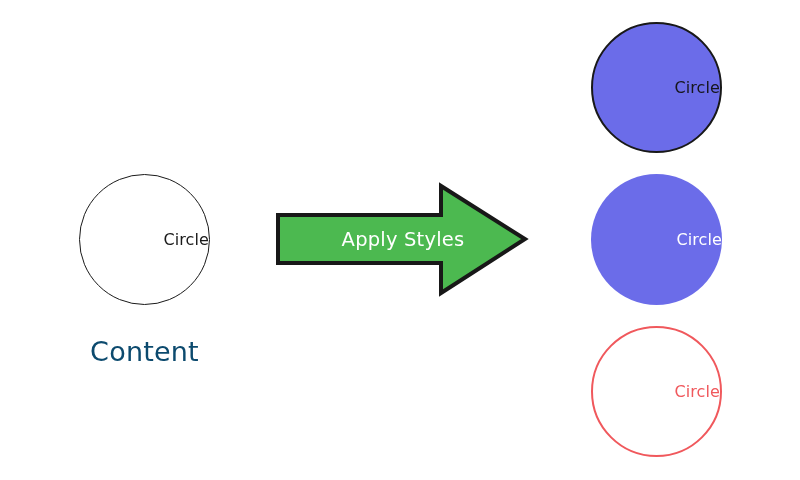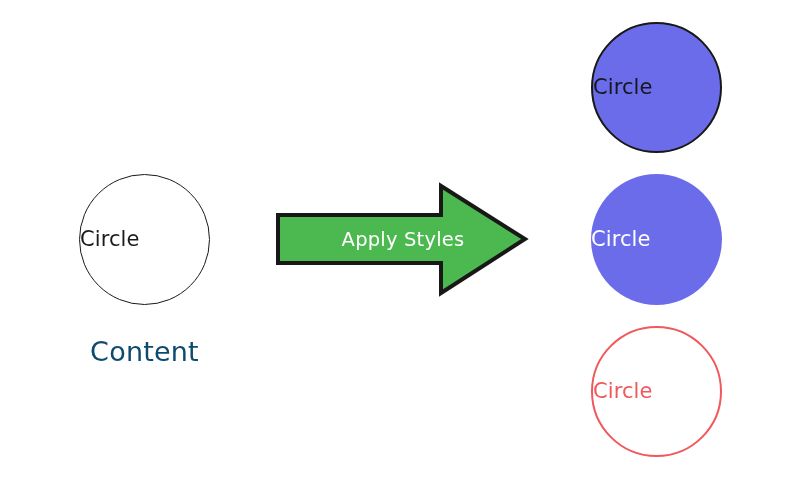--- a/index.html
+++ b/index.html
@@ -22,22 +22,22 @@
 
   
   .circle {
     position: absolute;
     width: 131px;
     height: 131px;
     border-radius: 50%;
     box-sizing: border-box;
     display: flex;
     align-items: center;
-    justify-content: flex-start;
-    font-size: 21px;
+    justify-content: flex-end;
+    font-size: 16px;
     line-height: 1;
     letter-spacing: 0.1px;
   }
 
   
   .circle-plain {
     left: 79px;
     top: 174px;
     background: #ffffff;
     border: 1.4px solid #1a1a1a;

